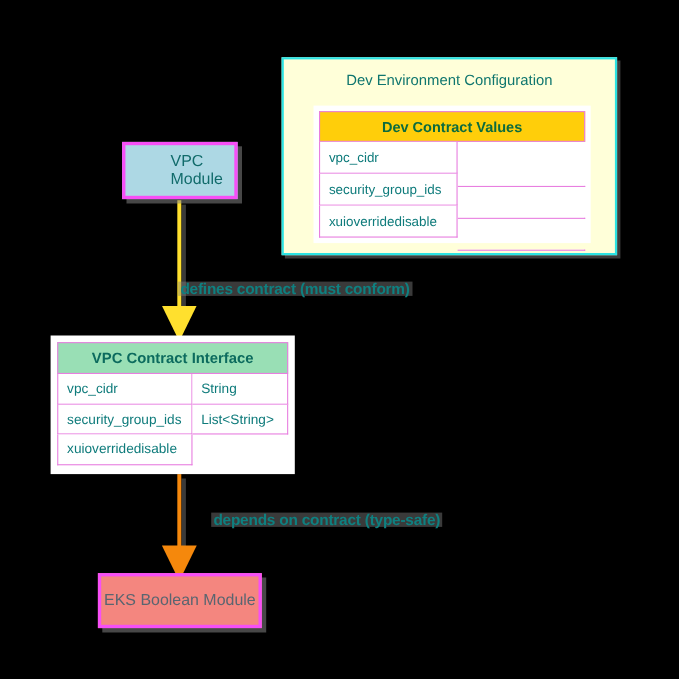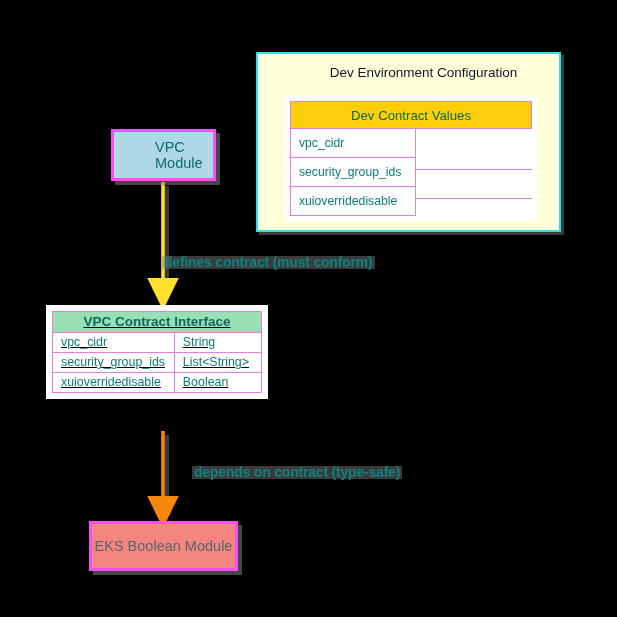--- a/index.html
+++ b/index.html
@@ -59,24 +59,23 @@
     color: #596570;
     font-size: 14.5px;
     box-shadow: 4px 4px 0 rgba(130,130,130,0.55);
   }
 
   
   #contract-interface {
     left: 46px;
     top: 305px;
     width: 222px;
-    height: 94px;
+    height: 126px;
     background: #FFFFFF;
     padding: 6px;
-    text-decoration: underline;
   }
   #contract-interface .ci-inner {
     width: 100%;
     height: 100%;
     box-sizing: border-box;
     display: flex;
     flex-direction: column;
   }
   .ci-header {
     background: #99DFB5;
@@ -121,40 +120,39 @@
     border: 2px solid #2CE3E3;
     box-shadow: 3px 3px 0 rgba(120,120,120,0.5);
   }
   #dev-env-title {
     position: absolute;
     top: 11px;
     left: 0;
     width: 100%;
     text-align: center;
     font-size: 13.5px;
-    color: #0f172a;
-    padding-left: 15px;
+    color: #0f766e;
   }
   #dev-values-table {
     position: absolute;
     left: 27px;
     top: 42px;
     width: 252px;
     background: #FFFFFF;
     padding: 5px;
     box-sizing: border-box;
   }
   .dv-header {
     background: #FFCE0A;
     border: 1.6px solid #E87FE0;
     height: 28px;
     display: flex;
     align-items: center;
     justify-content: center;
-    font-weight: normal;
+    font-weight: bold;
     font-size: 13.2px;
     color: #0C6B3E;
     box-sizing: border-box;
   }
   .dv-row {
     display: flex;
     height: 29px;
     box-sizing: border-box;
   }
   .dv-cell {
@@ -250,21 +248,20 @@
         <div class="ci-cell type">String</div>
       </div>
 
       <div class="ci-row">
         <div class="ci-cell name">security_group_ids</div>
         <div class="ci-cell type">List&lt;String&gt;</div>
       </div>
 
       <div class="ci-row">
         <div class="ci-cell name">xuioverridedisable</div>
-        <div class="ci-cell type">Boolean</div>
       </div>
 
     </div>
   </div>
 
   <div class="node" id="eks-module">
     <span>EKS Boolean Module</span>
   </div>
 
   <div class="node" id="dev-env-panel">
@@ -280,18 +277,19 @@
         <div class="dv-cell val">10.0.0.0/16</div>
       </div>
 
       <div class="dv-row">
         <div class="dv-cell key">security_group_ids</div>
         <div class="dv-cell val">[sg-dev-1, sg-dev-2]</div>
       </div>
 
       <div class="dv-row">
         <div class="dv-cell key">xuioverridedisable</div>
+        <div class="dv-cell val">true</div>
       </div>
 
     </div>
   </div>
 
 </div>
 
 </body></html>

